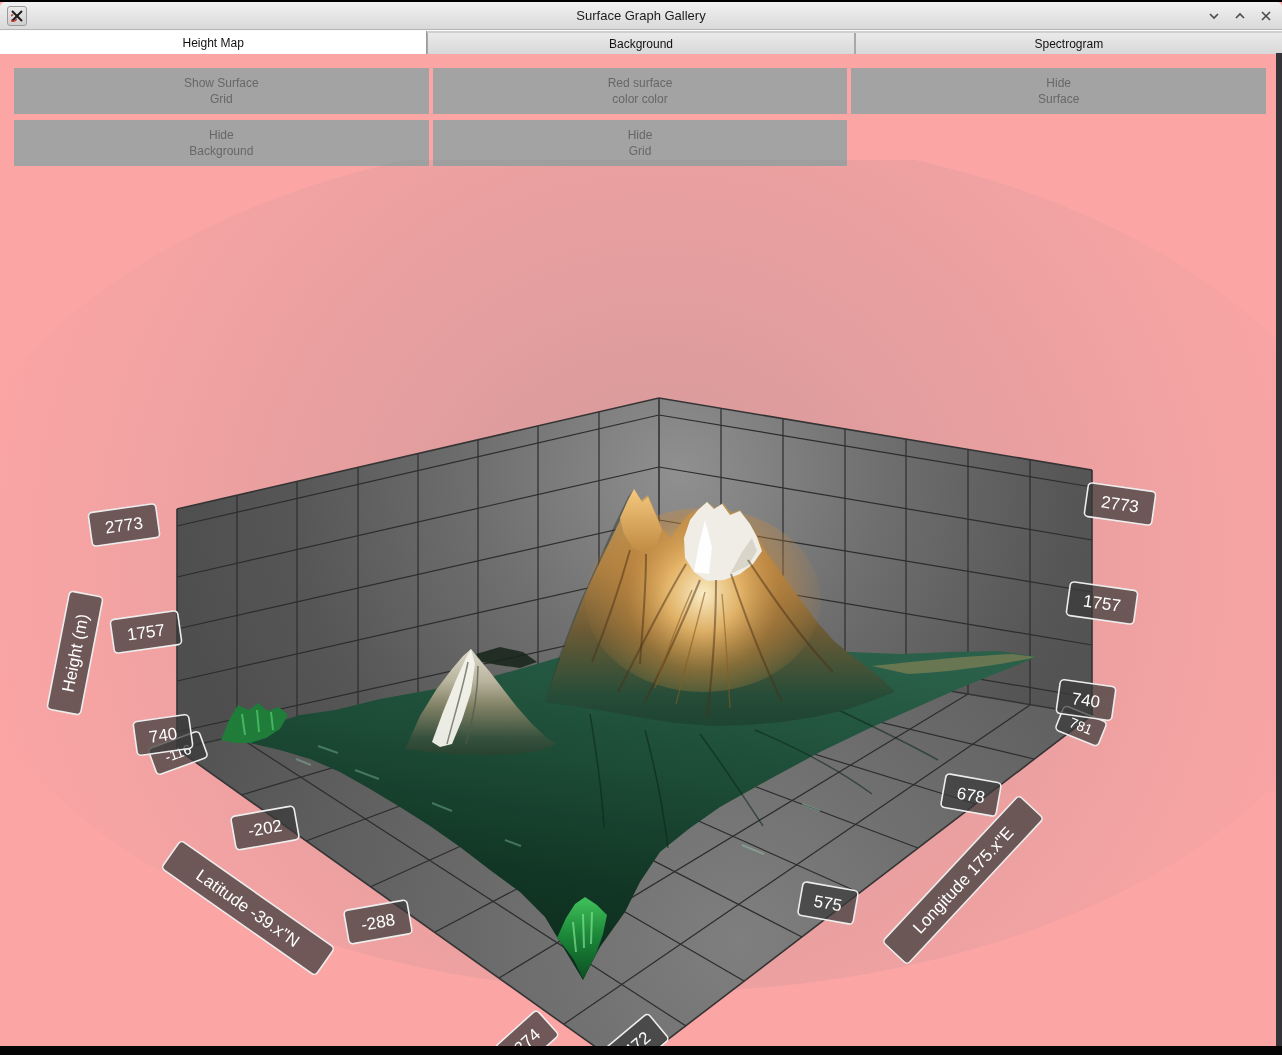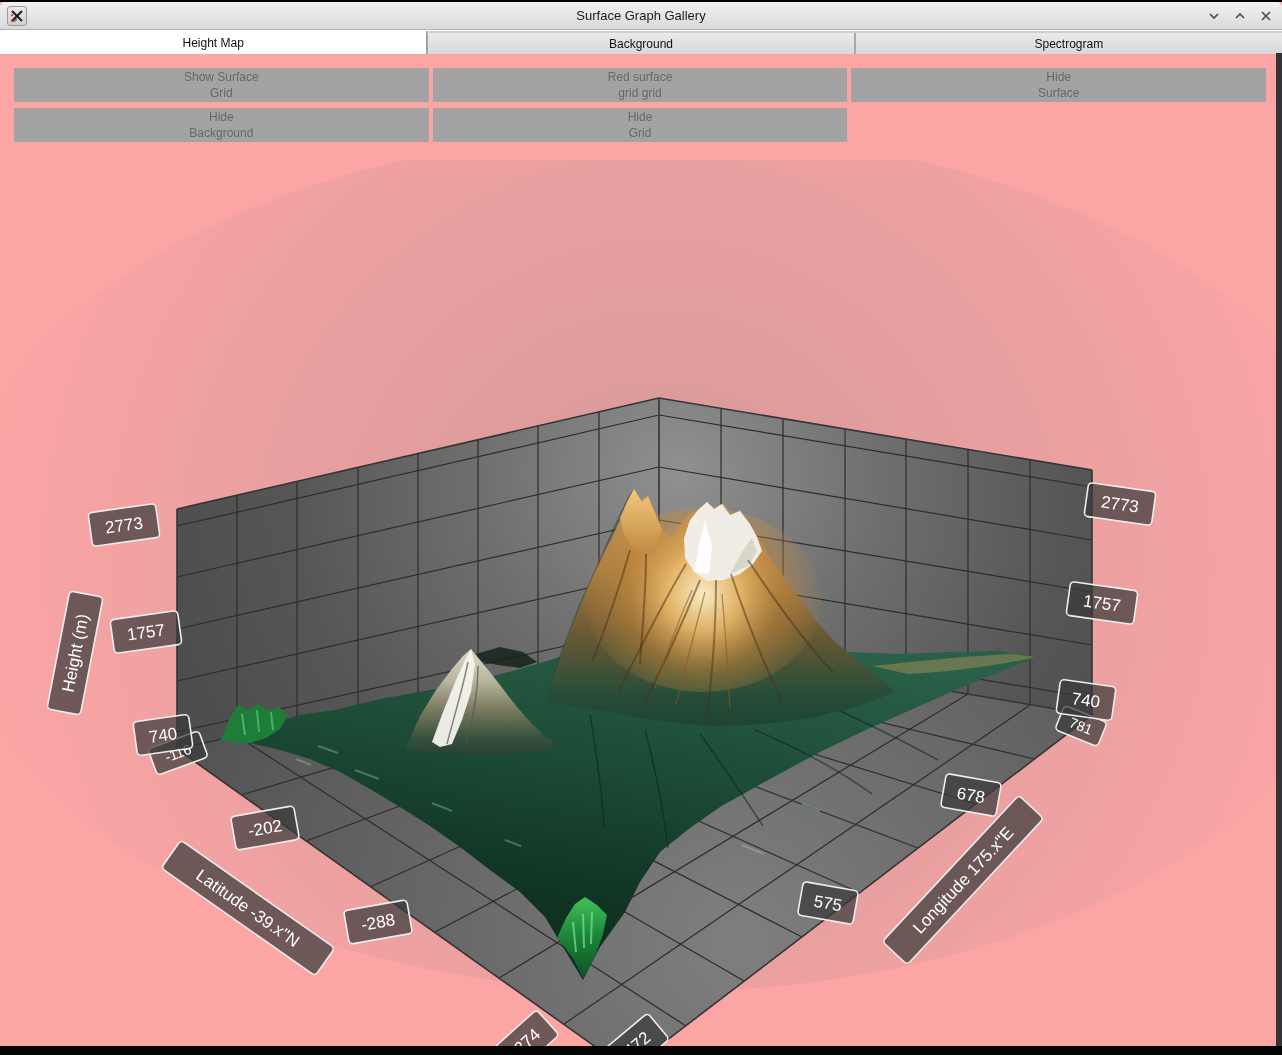--- a/index.html
+++ b/index.html
@@ -24,21 +24,21 @@
   .tab{display:flex;align-items:center;justify-content:center;font-size:12px;color:#111;
        background:linear-gradient(#eaeaea,#d8d8d8);border-left:1px solid #a8a8a8;
        border-right:1px solid #a8a8a8;margin-top:2px;}
   .tab.active{background:#fff;margin-top:0;border-left:1px solid #9a9a9a;border-right:1px solid #9a9a9a;}
   .tab:first-child{border-left:none;}
   .tab:last-child{border-right:none;}
 
   
   #toolbar{padding:14px 16px 0 14px;display:grid;grid-template-columns:1fr 1fr 1fr;
            column-gap:4px;row-gap:6px;}
-  .tbtn{height:34px;background:#a3a3a3;border:none;color:#676767;font-size:12px;
+  .tbtn{height:46px;background:#a3a3a3;border:none;color:#676767;font-size:12px;
         line-height:16px;white-space:pre-line;text-align:center;
         font-family:"Liberation Sans",sans-serif;padding:0;}
 
   
   #scene{position:absolute;left:0;top:158px;width:1282px;height:888px;display:block;}
   .grid-line{stroke:#2d2d2e;stroke-width:1.2;fill:none;}
   .edge-line{stroke:#343435;stroke-width:1.6;fill:none;}
   .axis-label rect{fill:rgba(58,58,58,.72);stroke:#ededed;stroke-width:1.6;}
   .axis-label text{fill:#ffffff;font-size:17px;text-anchor:middle;
                    font-family:"Liberation Sans",sans-serif;}
@@ -90,21 +90,21 @@
   <div id="tabbar">
     <div class="tab active">Height Map</div>
     <div class="tab">Background</div>
     <div class="tab">Spectrogram</div>
   </div>
 
   <div id="toolbar">
     <button class="tbtn">Show Surface
 Grid</button>
     <button class="tbtn">Red surface
-grid grid</button>
+color color</button>
     <button class="tbtn">Hide
 Surface</button>
     <button class="tbtn">Hide
 Background</button>
     <button class="tbtn">Hide
 Grid</button>
   </div>
 
   <svg id="scene" viewBox="0 158 1282 888">
     <defs>

